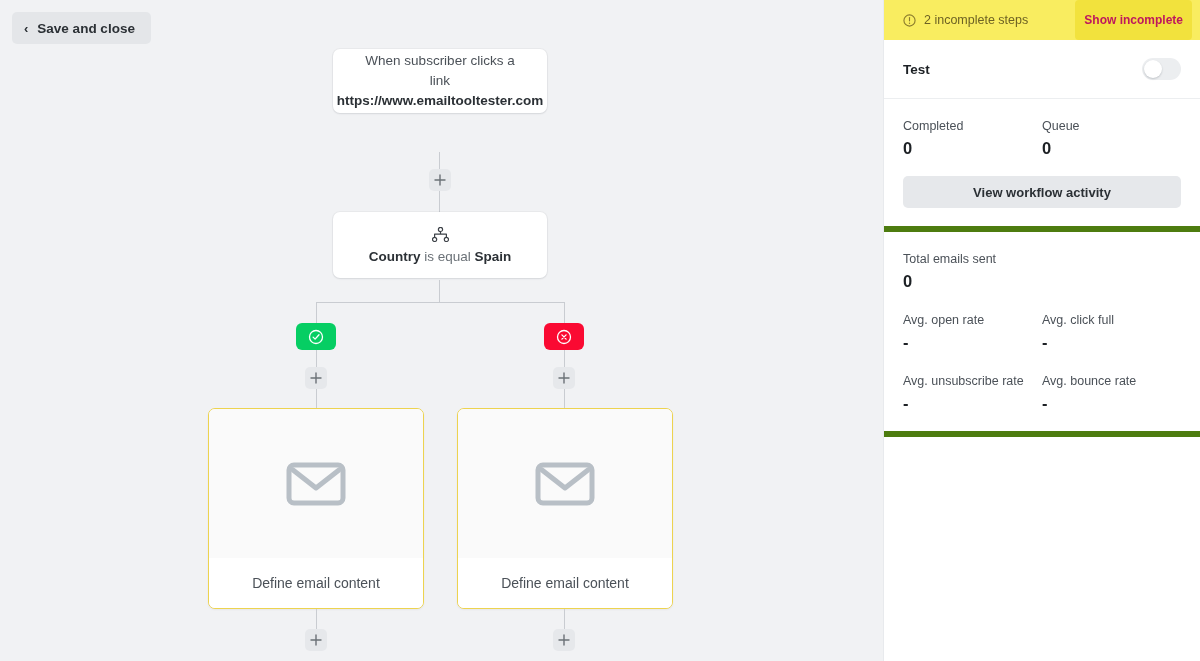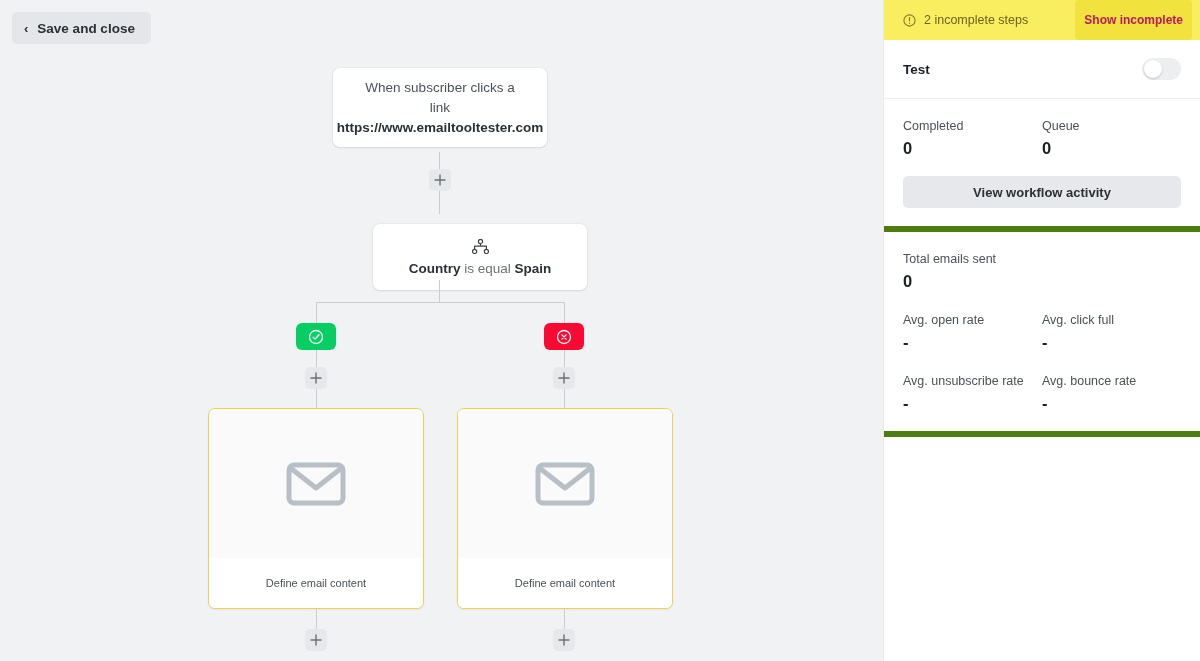--- a/index.html
+++ b/index.html
@@ -42,36 +42,36 @@
   .plus svg { display: block; }
 
   
   .node {
     position: absolute;
     background: #fff;
     border-radius: 7px;
     box-shadow: 0 1px 2px rgba(16,24,40,.09), 0 0 0 1px rgba(16,24,40,.035);
   }
   .trigger-node {
-    left: 333px; top: 68px; width: 214px; height: 79px;
+    left: 333px; top: 49px; width: 214px; height: 64px;
     display: flex; flex-direction: column; align-items: center;
     justify-content: center; overflow: hidden; padding: 0 6px;
   }
   .trigger-line {
     font-size: 13.5px; color: #4b5158; line-height: 20px; text-align: center;
   }
   .trigger-url {
     font-size: 13.5px; color: #2b3035; font-weight: 700; line-height: 20px;
     white-space: nowrap; 
   }
 
   .cond-node {
-    left: 333px; top: 224px; width: 214px; height: 66px;
+    left: 333px; top: 212px; width: 214px; height: 66px;
     display: flex; flex-direction: column; align-items: center;
-    justify-content: center; gap: 7px; margin-left: 40px;
+    justify-content: center; gap: 7px;
   }
   .cond-text { font-size: 13.5px; color: #6b7177; }
   .cond-text b { color: #2b3035; font-weight: 700; }
 
   .badge {
     position: absolute; width: 40px; height: 27px; border-radius: 6px;
     display: flex; align-items: center; justify-content: center;
     border: none; cursor: pointer;
   }
   .badge-yes { background: #06ce63; left: 296px; top: 323px; }
@@ -87,21 +87,21 @@
   }
   .email-left { left: 208px; }
   .email-right { left: 457px; }
   .email-preview {
     flex: 1; background: #fafafa;
     display: flex; align-items: center; justify-content: center;
   }
   .email-label {
     height: 50px; flex: none; background: #fff;
     display: flex; align-items: center; justify-content: center;
-    font-size: 11px; color: #4b5158;
+    font-size: 14px; color: #4b5158;
   }
 
   
   .panel {
     position: absolute; left: 883px; top: 0;
     width: 317px; height: 661px;
     background: #fff;
     border-left: 1px solid #e8eaed;
   }
   .banner {

